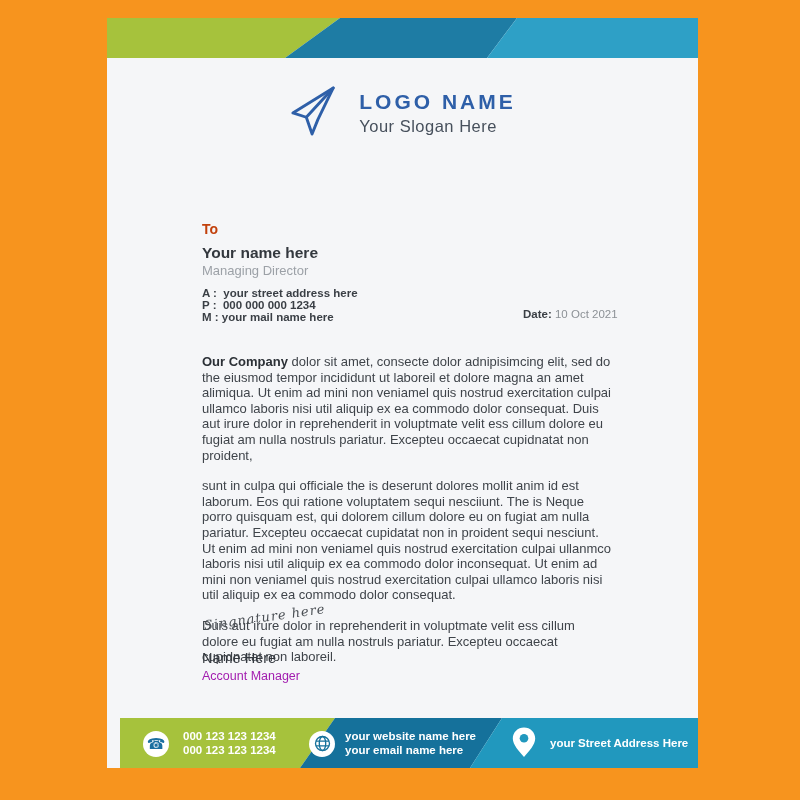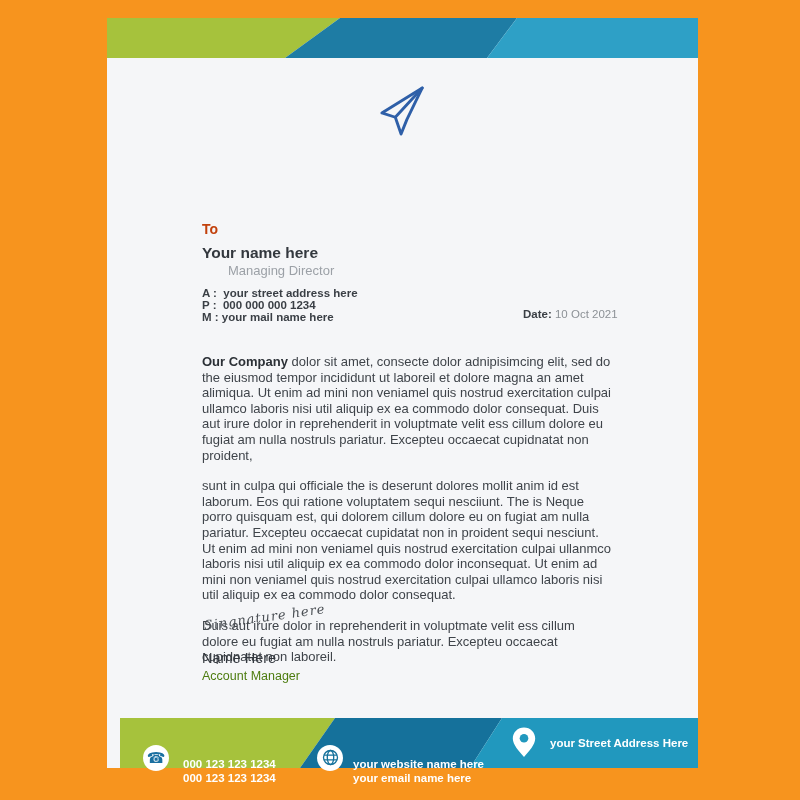--- a/index.html
+++ b/index.html
@@ -20,66 +20,70 @@
   .hdr-light{background:#2EA0C6;clip-path:polygon(410px 0,100% 0,100% 100%,380px 100%);}
   
   .logo-row{position:absolute;left:0;top:66px;width:591px;display:flex;justify-content:center;align-items:center;gap:20px;}
   .logo-text{display:flex;flex-direction:column;}
   .logo-name{font-size:21px;font-weight:bold;letter-spacing:3px;color:#2E5FA8;}
   .logo-slogan{font-size:16.5px;letter-spacing:.5px;color:#47505C;margin-top:3px;}
   
   .abs{position:absolute;}
   .to-label{left:95px;top:203px;font-size:14px;font-weight:bold;color:#c2410c;}
   .rcpt-name{left:95px;top:226px;font-size:15.5px;font-weight:bold;color:#33383E;}
-  .rcpt-title{left:95px;top:245px;font-size:13px;color:#9CA1A7;margin-left:26px;}
+  .rcpt-title{left:95px;top:245px;font-size:13px;color:#9CA1A7;}
   .addr-block{left:95px;top:269px;font-size:11.5px;font-weight:bold;color:#3A3F45;line-height:12px;}
   .addr-block .row{white-space:pre;}
   .date-row{left:416px;top:290px;font-size:11.5px;}
   .date-label{font-weight:bold;color:#3A3F45;margin-top:31px;}
   .date-value{color:#8C9196;font-weight:normal;}
   
   .body-block{left:95px;top:336px;width:412px;font-size:13px;line-height:15.6px;color:#3F444A;}
   .body-block p{margin:0 0 15px 0;}
   .body-block b{color:#2B3036;}
   
   .sig-script{left:98px;top:600px;font-family:"DejaVu Serif","Liberation Serif",serif;
     font-style:italic;font-size:13px;letter-spacing:1px;color:#4A4F54;
     transform:rotate(-8deg);transform-origin:left bottom;}
   .sig-name{left:95px;top:632px;font-size:14.5px;font-weight:normal;color:#33383E;}
-  .sig-title{left:95px;top:651px;font-size:12.5px;color:#4d7c0f;}
+  .sig-title{left:95px;top:651px;font-size:12.5px;color:#a21caf;}
   
   .ftr{position:absolute;left:13px;bottom:0;width:578px;height:50px;}
   .ftr .band{position:absolute;inset:0;}
   .ftr-green{background:#A6C23C;clip-path:polygon(0 0,215px 0,180px 100%,0 100%);}
   .ftr-dark{background:#15719B;clip-path:polygon(215px 0,382px 0,350px 100%,180px 100%);}
   .ftr-light{background:#2198BE;clip-path:polygon(382px 0,100% 0,100% 100%,350px 100%);}
   .ftr-item{position:absolute;display:flex;align-items:center;color:#fff;}
   .icon-circle{width:26px;height:26px;border-radius:50%;background:#fff;display:flex;align-items:center;justify-content:center;flex:0 0 auto;}
   .phone-glyph{font-size:15px;color:#1A6FA0;line-height:1;}
-  .ftr-lines{font-size:11.5px;font-weight:bold;line-height:13.5px;margin-top:28px;}
+  .ftr-lines{font-size:11.5px;font-weight:bold;line-height:13.5px;}
   .ftr-single{font-size:11.5px;font-weight:bold;}
 </style>
 </head>
 <body>
 
 <div class="canvas">
   <div class="page">
 
     <div class="hdr">
       <div class="hdr-green"></div>
       <div class="hdr-dark"></div>
       <div class="hdr-light"></div>
     </div>
 
     <div class="logo-row">
       <span>
         <svg width="50" height="54" viewBox="0 0 52 56" fill="none">
           <path d="M46 4 L4 30 L18 34.5 L24 52 L30 37 L46 4 Z" stroke="#2E5FA8" stroke-width="3" stroke-linejoin="round" stroke-linecap="round" fill="none"></path>
           <path d="M18 34.5 L46 4" stroke="#2E5FA8" stroke-width="3" stroke-linejoin="round" stroke-linecap="round" fill="none"></path>
         </svg>
+      </span>
+      <span class="logo-text">
+        <span class="logo-name">LOGO NAME</span>
+        <span class="logo-slogan">Your Slogan Here</span>
       </span>
     </div>
 
     <div class="abs to-label">To</div>
     <div class="abs rcpt-name">Your name here</div>
     <div class="abs rcpt-title">Managing Director</div>
 
     <div class="abs addr-block">
       <div class="row"><span>A :  </span><span>your street address here</span></div>
       <div class="row"><span>P :  </span><span>000 000 000 1234</span></div>
@@ -108,21 +112,21 @@
       <div class="ftr-item" style="left:23px;top:12px;gap:14px;">
         <span class="icon-circle">
           <span class="phone-glyph">☎</span>
         </span>
         <span class="ftr-lines">
           <div>000 123 123 1234</div>
           <div>000 123 123 1234</div>
         </span>
       </div>
 
-      <div class="ftr-item" style="left:197px;top:12px;gap:10px;">
+      <div class="ftr-item" style="left:189px;top:12px;gap:10px;">
         <span class="icon-circle">
           <svg width="17" height="17" viewBox="0 0 18 18" fill="none">
             <circle cx="9" cy="9" r="7.4" stroke="#15719B" stroke-width="1.4"></circle>
             <ellipse cx="9" cy="9" rx="3.4" ry="7.4" stroke="#15719B" stroke-width="1.4"></ellipse>
             <path d="M2 6.4 H16 M2 11.6 H16" stroke="#15719B" stroke-width="1.4"></path>
           </svg>
         </span>
         <span class="ftr-lines">
           <div>your website name here</div>
           <div>your email name here</div>

